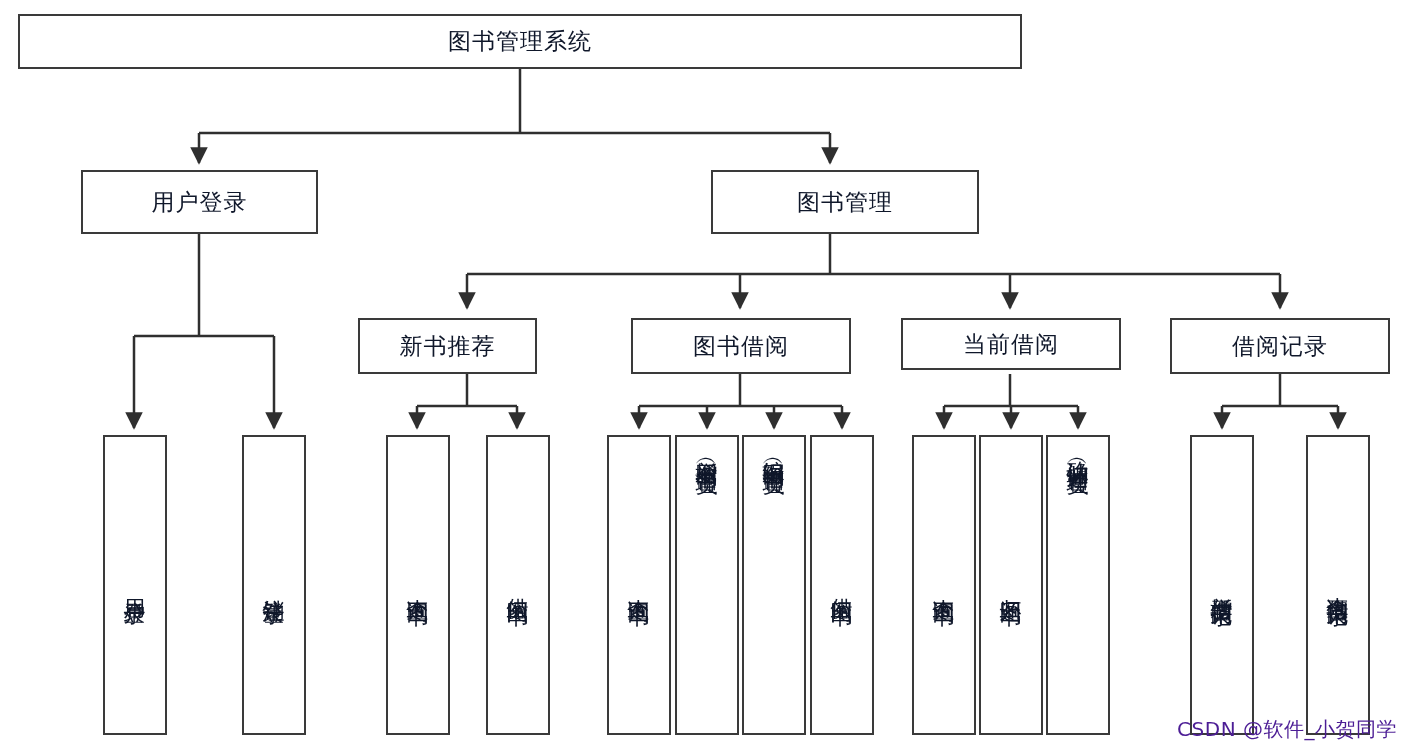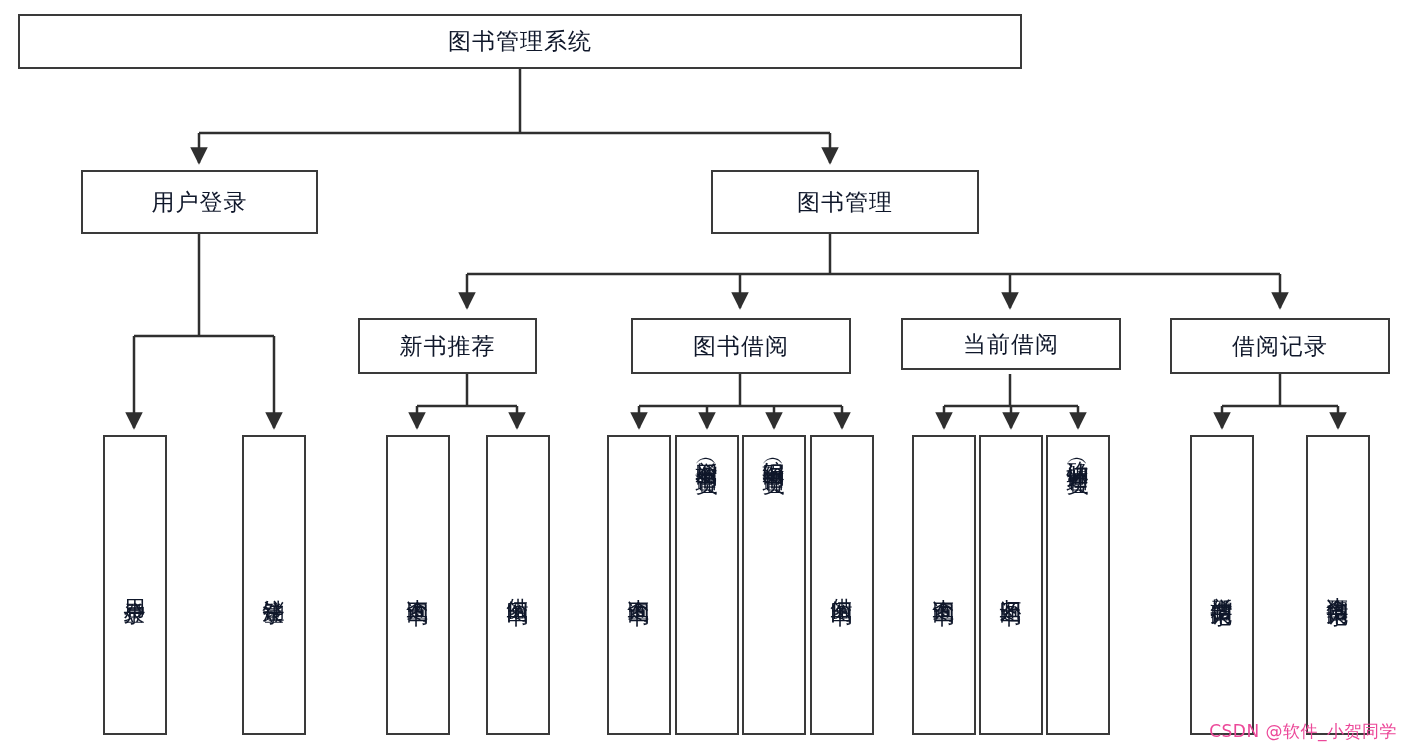--- a/index.html
+++ b/index.html
@@ -60,22 +60,22 @@
   }
   
   .node.leaf.tall-center {
     align-items: center;
     padding-top: 0;
   }
   .watermark {
     position: absolute;
     right: 8px;
     bottom: 4px;
-    font-size: 17px;
-    color: #ec4899;
+    font-size: 20px;
+    color: #4c1d95;
     letter-spacing: 0.5px;
     z-index: 5;
     white-space: nowrap;
   }
 </style>
 </head>
 <body>
 
 <div id="diagram-root">
 

